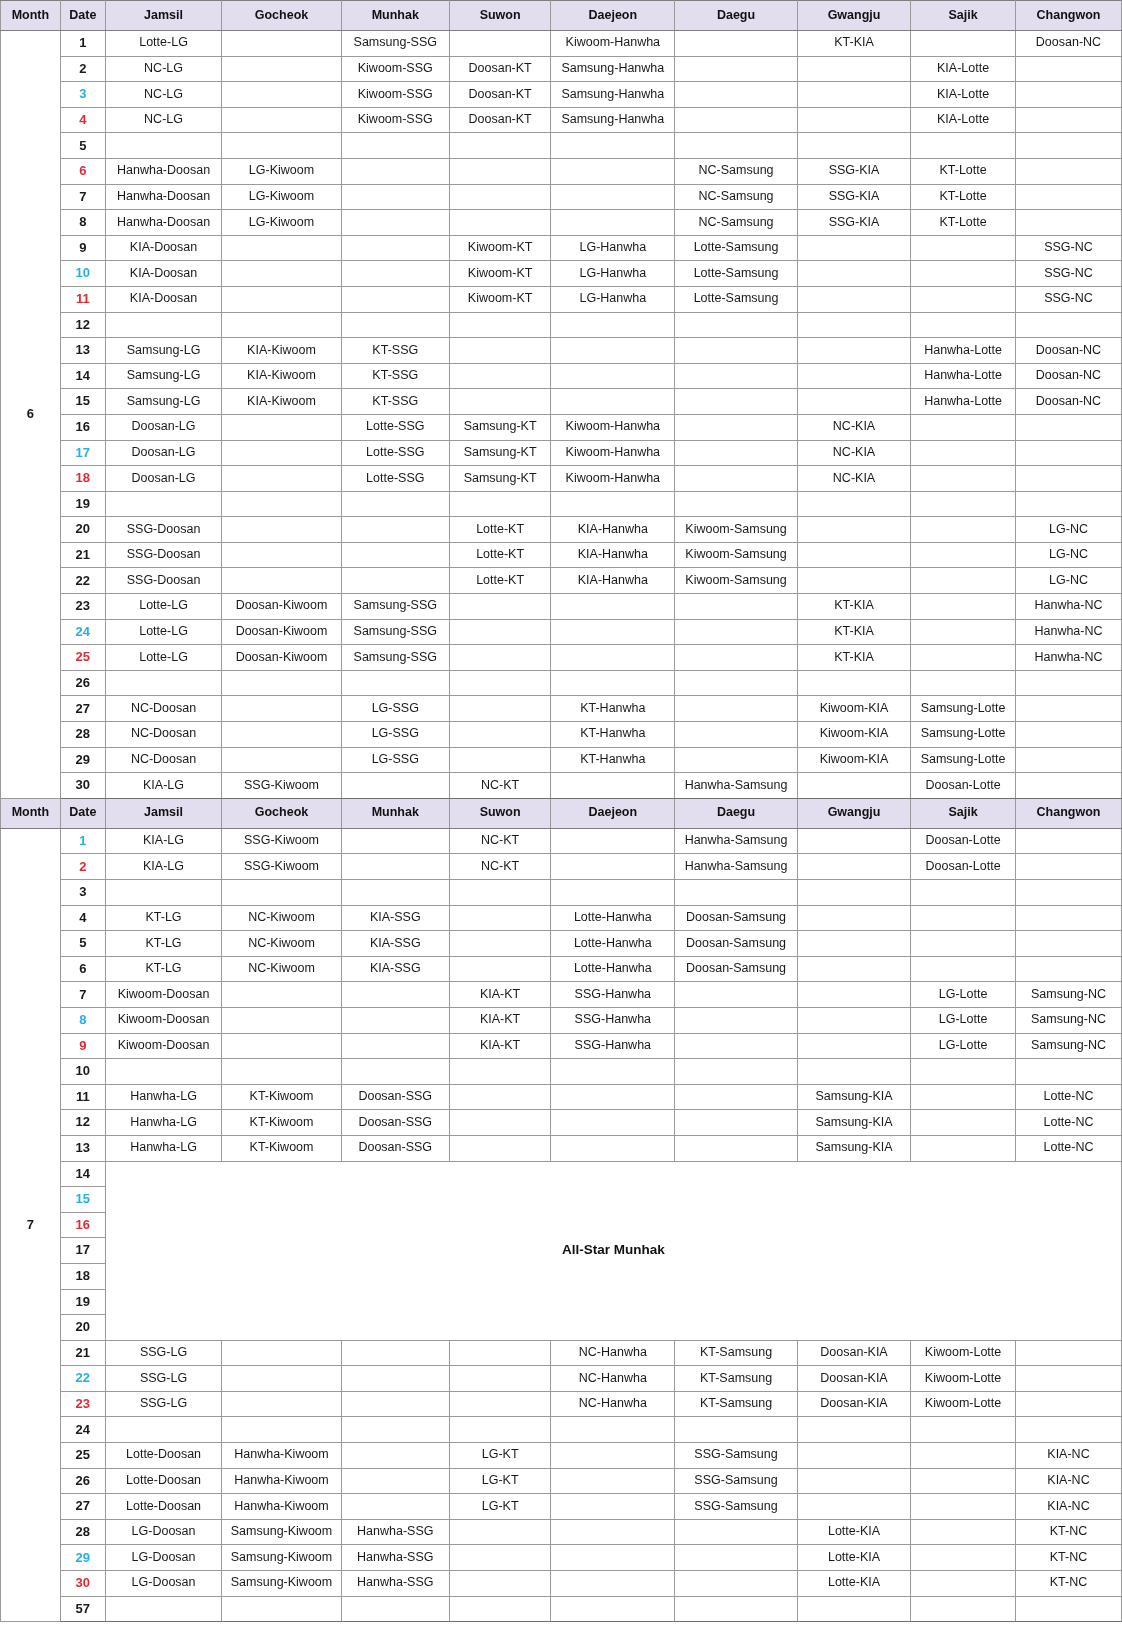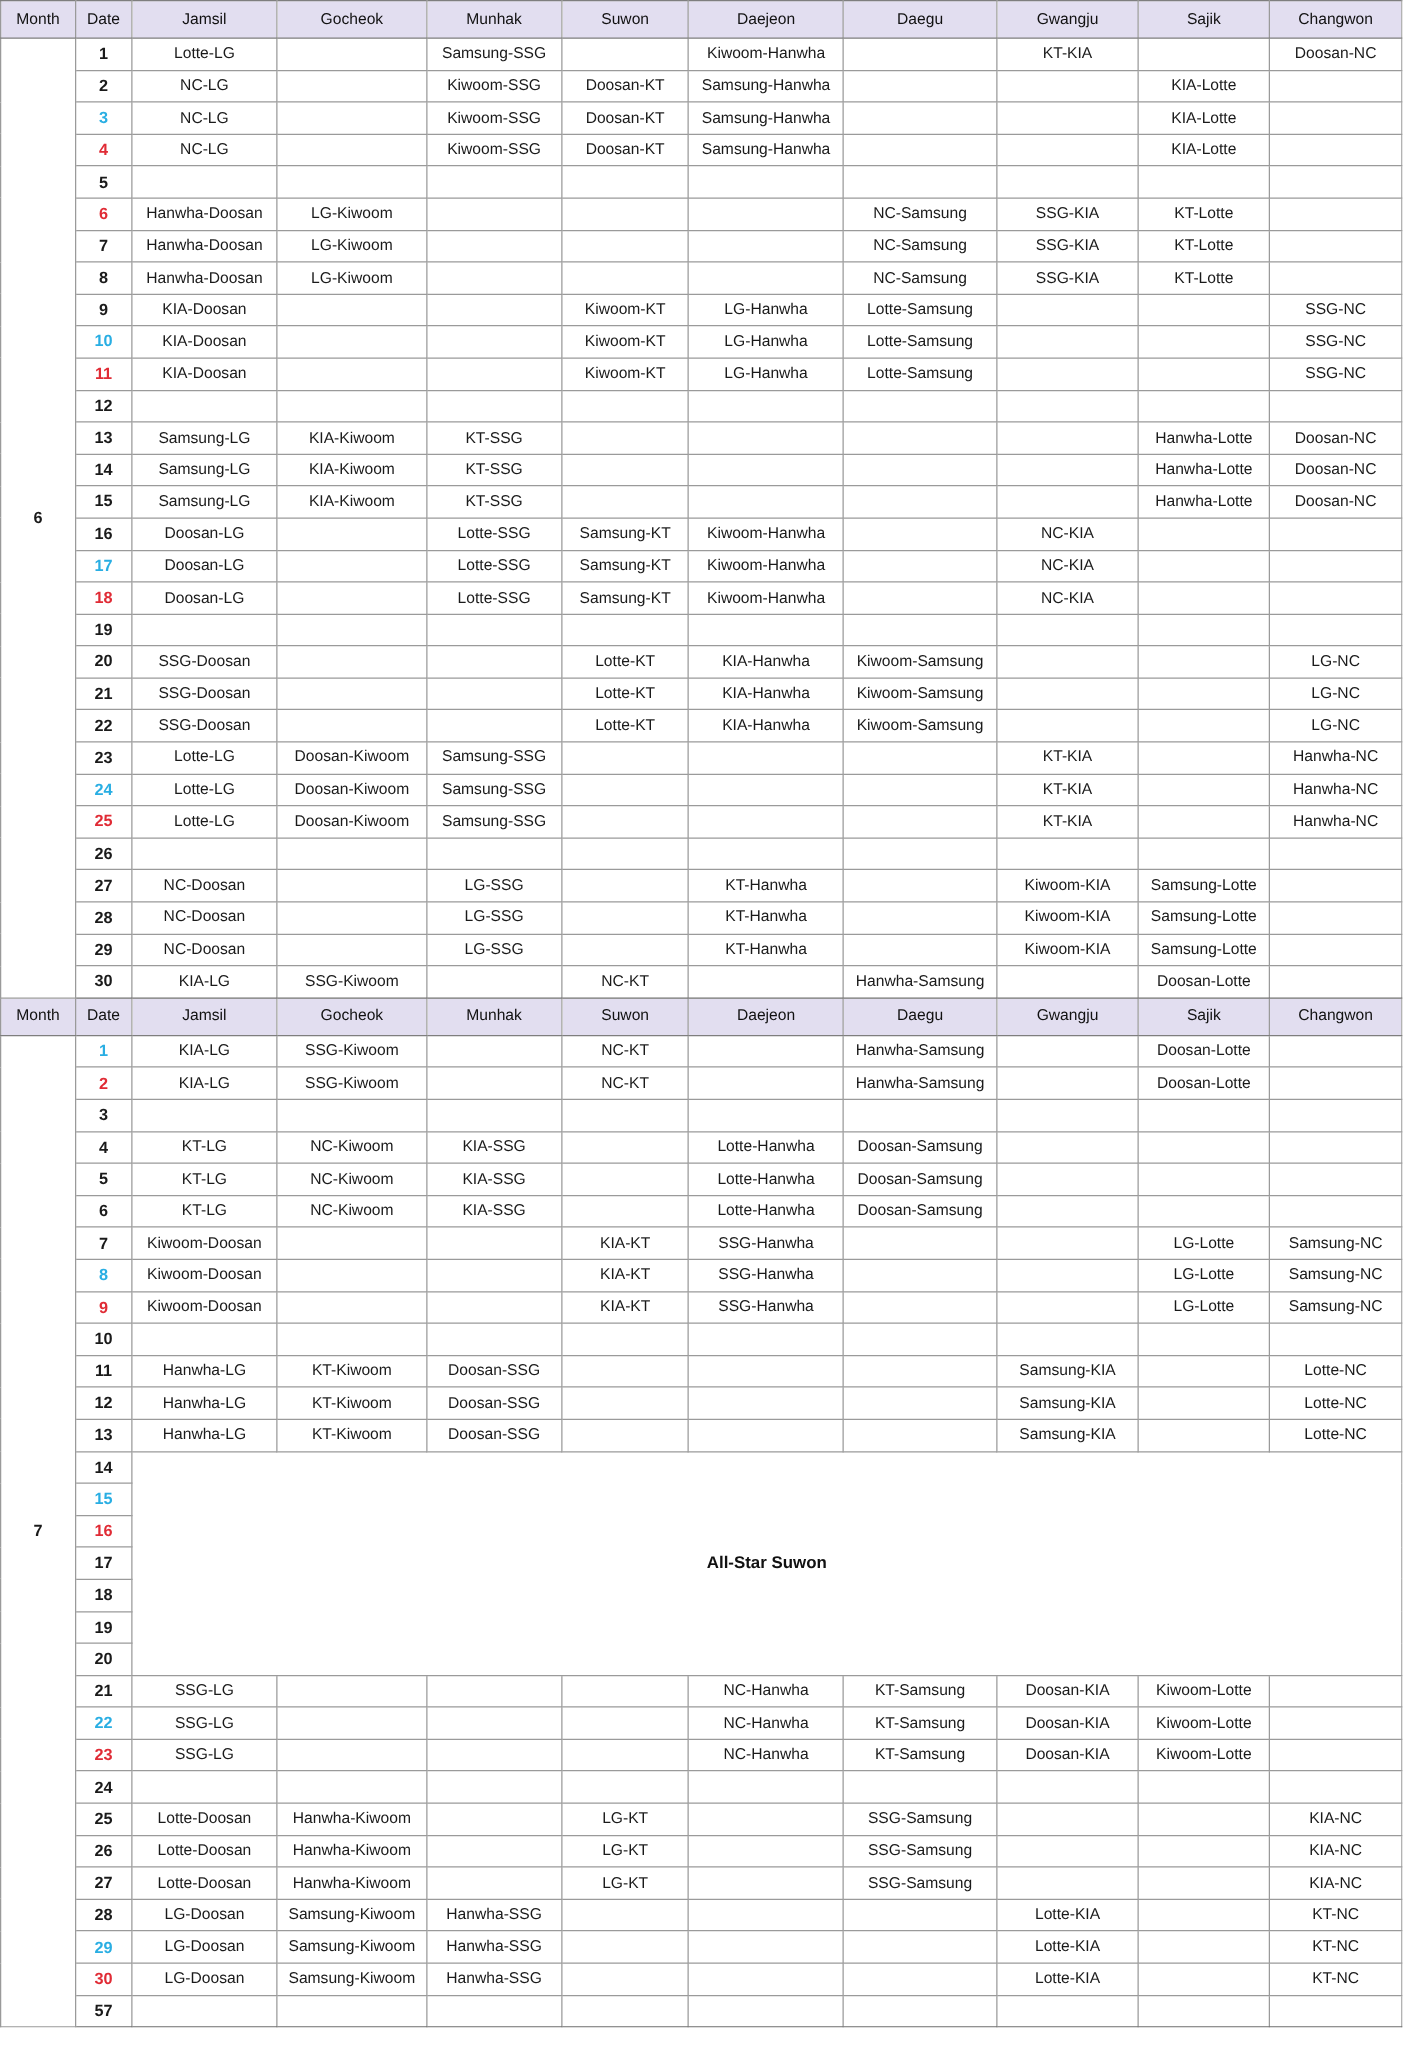--- a/index.html
+++ b/index.html
@@ -36,21 +36,21 @@
   col.c-munhak   { width: 103px; }
   col.c-suwon    { width: 97px;  }
   col.c-daejeon  { width: 118px; }
   col.c-daegu    { width: 117px; }
   col.c-gwangju  { width: 108px; }
   col.c-sajik    { width: 100px; }
   col.c-changwon { width: 101px; }
 
   thead th, tr.header-row td {
     background: #e2def0;
-    font-weight: normal;
+    font-weight: bold;
     font-size: 12.5px;
     height: 29px;
     color: #111111;
     border-top: 1px solid #7e7e7e;
     border-bottom: 1px solid #7e7e7e;
   }
   tr.data-row td {
     height: 24.6px;
   }
   td.month-cell {
@@ -631,21 +631,21 @@
         <td class="game">Doosan-SSG</td>
         <td class="game"></td>
         <td class="game"></td>
         <td class="game"></td>
         <td class="game">Samsung-KIA</td>
         <td class="game"></td>
         <td class="game">Lotte-NC</td>
       </tr>
       <tr class="data-row">
         <td class="date-cell">14</td>
-        <td class="allstar" colspan="9" rowspan="7">All-Star Suwon</td>
+        <td class="allstar" colspan="9" rowspan="7">All-Star Munhak</td>
       </tr>
       <tr class="data-row">
         <td class="date-cell sat">15</td>
       </tr>
       <tr class="data-row">
         <td class="date-cell sun">16</td>
       </tr>
       <tr class="data-row">
         <td class="date-cell">17</td>
       </tr>

